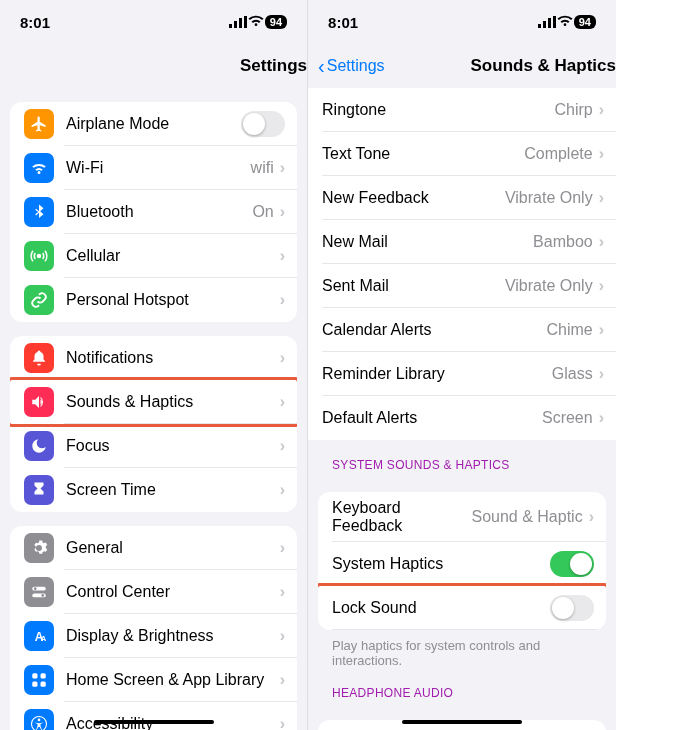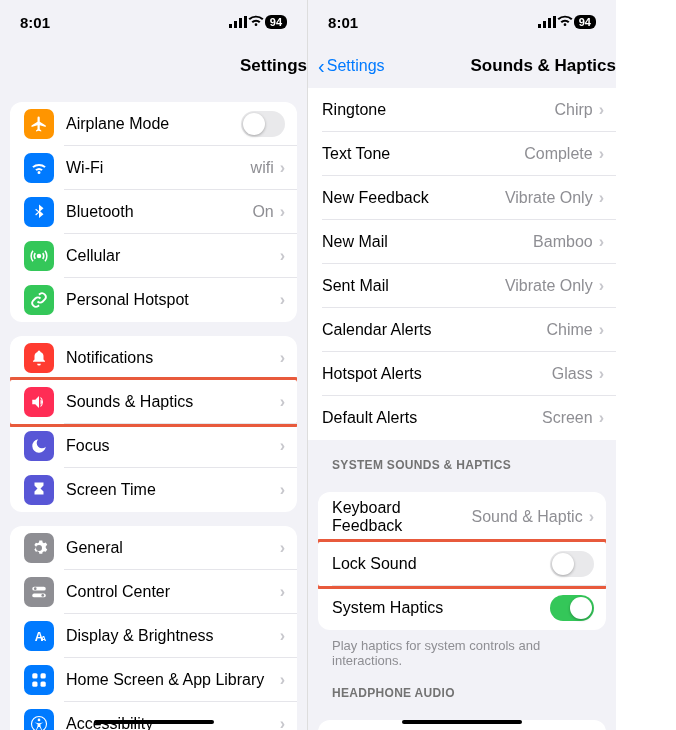--- a/index.html
+++ b/index.html
@@ -23,21 +23,21 @@
   .row.sep-icon::after { left: 54px; }
   .row-icon { width: 30px; height: 30px; border-radius: 7px; margin-right: 12px; display: flex; align-items: center; justify-content: center; color: #fff; font-size: 16px; flex-shrink: 0; }
   .row-label { flex: 1; font-size: 16px; color: #000; }
   .row-detail { font-size: 16px; color: #8e8e93; margin-right: 6px; }
   .chevron { color: #c7c7cc; font-size: 16px; font-weight: 600; }
   .toggle { width: 44px; height: 26px; border-radius: 13px; background: #e9e9eb; position: relative; transition: background .2s; }
   .toggle.on { background: #34c759; }
   .knob { width: 22px; height: 22px; border-radius: 50%; background: #fff; position: absolute; top: 2px; left: 2px; box-shadow: 0 1px 3px rgba(0,0,0,.3); transition: left .2s; }
   .toggle.on .knob { left: 20px; }
   .highlight { box-shadow: 0 0 0 3px #e85a3c; border-radius: 2px; position: relative; z-index: 2; }
-  .section-header { font-size: 12px; color: #737373; padding: 18px 24px 6px; text-transform: uppercase; letter-spacing: .3px; font-weight: bold; }
+  .section-header { font-size: 12px; color: #a21caf; padding: 18px 24px 6px; text-transform: uppercase; letter-spacing: .3px; }
   .section-footer { font-size: 13px; color: #8e8e93; padding: 8px 24px 0; }
   .home-indicator { position: absolute; bottom: 6px; left: 50%; transform: translateX(-50%); width: 120px; height: 4px; border-radius: 3px; background: #000; }
   
   .ic-orange{background:#ff9500}.ic-blue{background:#007aff}.ic-green{background:#34c759}.ic-red{background:#ff3b30}.ic-indigo{background:#5856d6}.ic-gray{background:#8e8e93}.ic-pink{background:#ff2d55}
   svg { width: 18px; height: 18px; }
 </style>
 </head>
 <body>
 
 <div class="container">
@@ -269,46 +269,46 @@
             <div class="row-label">Sent Mail</div>
             <div class="row-detail">Vibrate Only</div>
             <div class="chevron">›</div>
           </div>
           <div class="row sep">
             <div class="row-label">Calendar Alerts</div>
             <div class="row-detail">Chime</div>
             <div class="chevron">›</div>
           </div>
           <div class="row sep">
-            <div class="row-label">Hotspot Alerts</div>
+            <div class="row-label">Reminder Library</div>
             <div class="row-detail">Glass</div>
             <div class="chevron">›</div>
           </div>
           <div class="row">
             <div class="row-label">Default Alerts</div>
             <div class="row-detail">Screen</div>
             <div class="chevron">›</div>
           </div>
         </div>
         <div class="section-header">SYSTEM SOUNDS &amp; HAPTICS</div>
         <div class="group">
           <div class="row sep">
             <div class="row-label">Keyboard Feedback</div>
             <div class="row-detail">Sound &amp; Haptic</div>
             <div class="chevron">›</div>
           </div>
+          <div class="row">
+            <div class="row-label">System Haptics</div>
+            <div class="toggle on">
+              <div class="knob"></div>
+            </div>
+          </div>
           <div class="row sep highlight">
             <div class="row-label">Lock Sound</div>
             <div class="toggle">
-              <div class="knob"></div>
-            </div>
-          </div>
-          <div class="row">
-            <div class="row-label">System Haptics</div>
-            <div class="toggle on">
               <div class="knob"></div>
             </div>
           </div>
         </div>
         <div class="section-footer">Play haptics for system controls and interactions.</div>
         <div class="section-header">HEADPHONE AUDIO</div>
         <div class="group">
           <div class="row sep">
             <div class="row-label">Headphone Safety</div>
             <div class="chevron">›</div>

